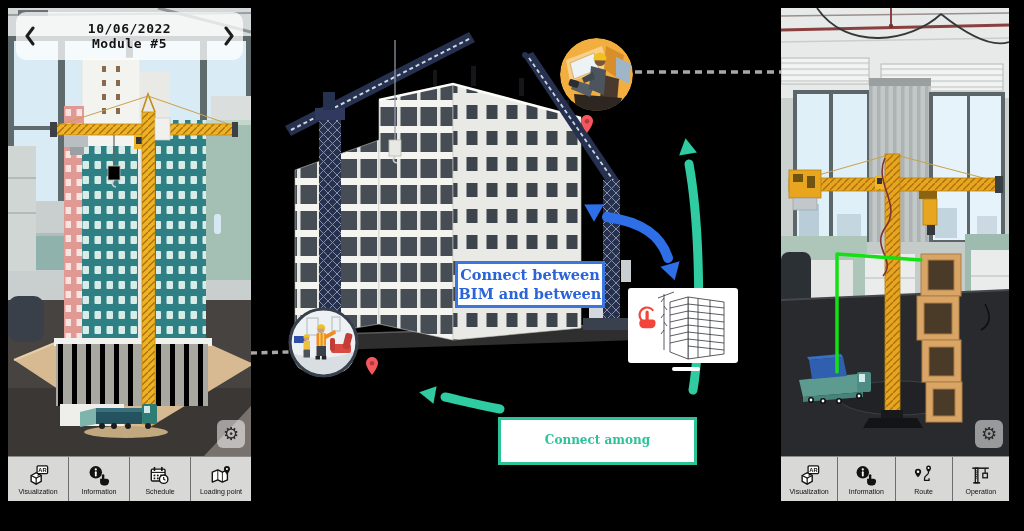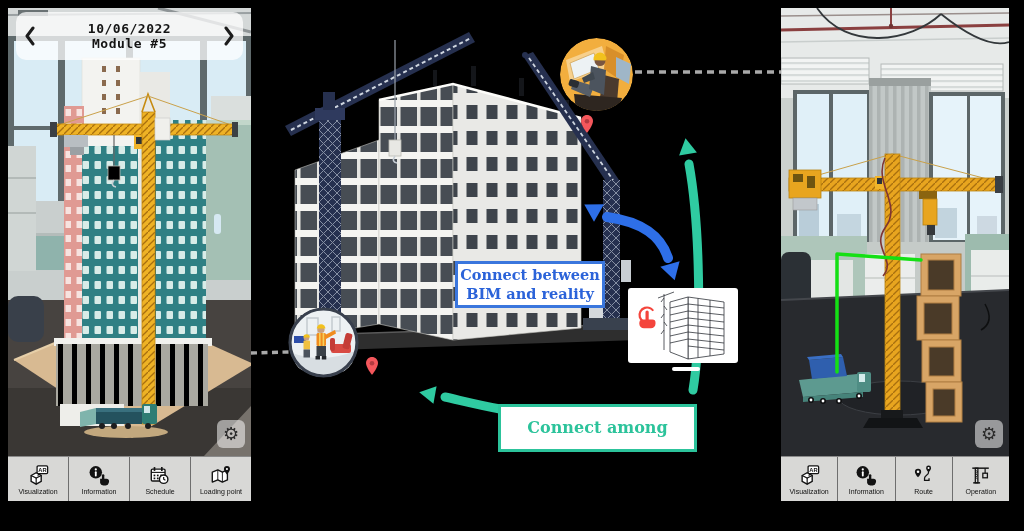--- a/index.html
+++ b/index.html
@@ -39,22 +39,22 @@
   .avatar.workers{left:288px;top:307px;width:71px;height:71px;}
   .tablet{position:absolute;left:628px;top:288px;width:110px;height:75px;background:#fff;
           border-radius:3px;z-index:6;overflow:hidden;}
   .tablet-stand{position:absolute;left:672px;top:367px;width:28px;height:4px;background:#fff;
                 border-radius:2px;z-index:6;}
   .callout{position:absolute;background:#fff;text-align:center;z-index:7;
            font-family:"DejaVu Serif",serif;font-weight:bold;
            display:flex;flex-direction:column;justify-content:center;margin-top:28px;}
   .callout.blue{left:455px;top:233px;width:150px;height:47px;border:3px solid #3a76dd;
                 color:#2b63d9;font-size:14.5px;line-height:1.28;}
-  .callout.green{left:498px;top:376px;width:199px;height:48px;border:3px solid #2cc39b;
-                 color:#2cc39b;font-size:16px;line-height:1.3;}
+  .callout.green{left:498px;top:389px;width:199px;height:48px;border:3px solid #2cc39b;
+                 color:#2cc39b;font-size:12px;line-height:1.3;}
 </style>
 </head>
 <body>
 
 <div class="stage">
 
   <svg class="building-svg" width="362" height="332" viewBox="0 0 362 332">
     <defs>
       <pattern id="winR" width="20" height="26" patternUnits="userSpaceOnUse">
         <rect width="20" height="26" fill="#e9e9e6"></rect>
@@ -199,21 +199,21 @@
         <path d="M42,20 L60,16 M42,27 L60,23 M42,34 L60,30 M42,41 L60,37 M42,48 L60,44 M42,55 L60,51"></path>
         <path d="M70,10.5 L70,69.5 M82,12 L82,68"></path>
         <path d="M36,6 L36,62 M30,10 L46,4 M36,10 L33,14 M36,18 L39,22 M36,26 L33,30 M36,34 L39,38 M36,42 L33,46"></path>
       </g>
     </svg>
   </div>
   <div class="tablet-stand"></div>
 
   <div class="callout blue">
     <span>Connect between</span>
-    <span>BIM and reality</span>
+    <span>BIM and between</span>
   </div>
   <div class="callout green">
     <span>Connect among</span>
   </div>
 
   <div class="phone left">
     <div class="photo">
       <svg width="243" height="448" viewBox="0 0 243 448">
         <defs>
           <pattern id="twin" width="12" height="15" patternUnits="userSpaceOnUse">

